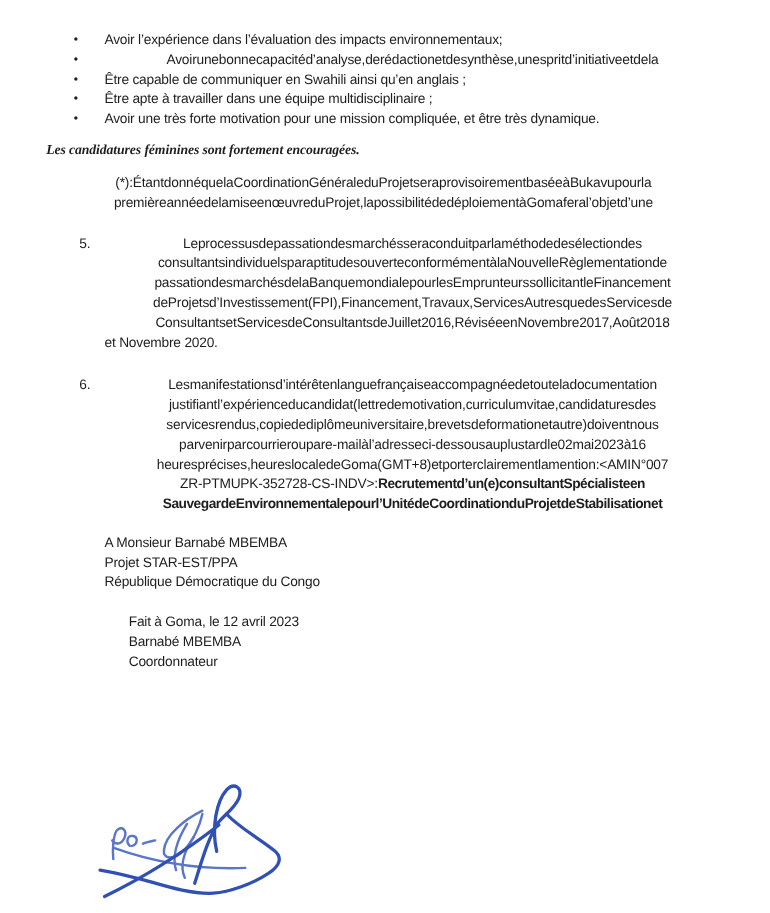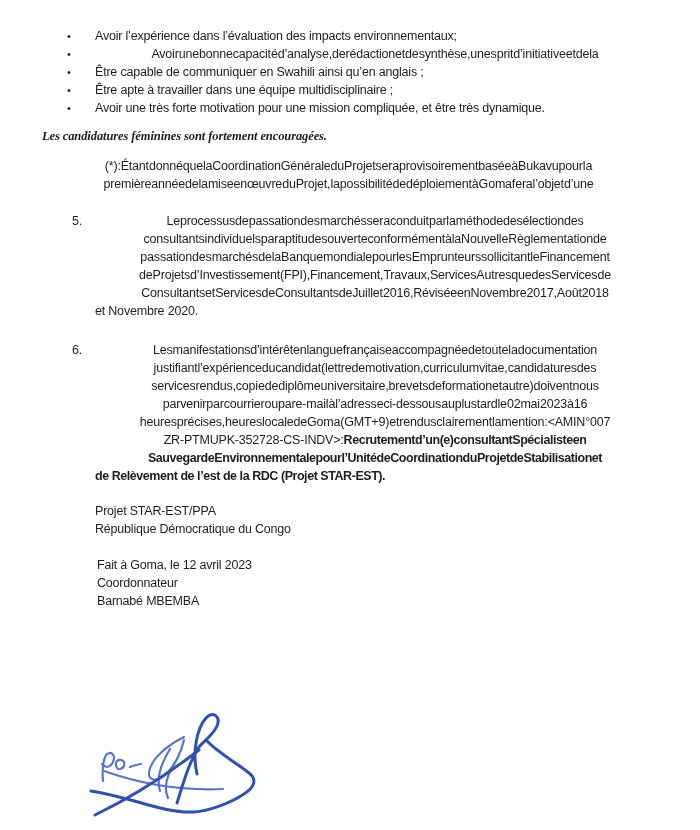--- a/index.html
+++ b/index.html
@@ -23,21 +23,21 @@
   .bullet-dot{width:53px;padding-left:25px;box-sizing:border-box;font-size:11px;}
   .bullet-body{flex:1;min-width:0;}
   .emphasis{margin-top:10px;font-weight:700;font-style:italic;letter-spacing:-0.1px;font-family:Liberation Serif, serif;}
   .note{margin-top:12px;}
   .item-5{margin-top:19px;}
   .item-6{margin-top:21px;}
   .item-row{display:flex;}
   .item-num{width:53px;padding-left:30px;box-sizing:border-box;}
   .item-body{flex:1;min-width:0;}
   .address{margin-top:17px;margin-left:53px;}
-  .closing{margin-top:18px;margin-left:55px;}
+  .closing{margin-top:18px;margin-left:75px;}
   .sig-svg{position:absolute;left:85px;top:693px;pointer-events:none;}
   .sig-svg path{fill:none;stroke-linecap:round;stroke-linejoin:round;}
 </style>
 </head>
 <body>
 
 <div class="page">
 
 
   <div class="bullets">
@@ -278,23 +278,23 @@
           <span class="w s-plain">2023</span>
           <span class="w s-plain">à</span>
           <span class="w s-plain">16</span>
         </div>
         <div class="jline">
           <span class="w s-plain">heures</span>
           <span class="w s-plain">précises,</span>
           <span class="w s-plain">heures</span>
           <span class="w s-plain">locale</span>
           <span class="w s-plain">de</span>
-          <span class="w s-plain">Goma(GMT+9)</span>
+          <span class="w s-plain">Goma(GMT+8)</span>
           <span class="w s-plain">et</span>
-          <span class="w s-plain">rendus</span>
+          <span class="w s-plain">porter</span>
           <span class="w s-plain">clairement</span>
           <span class="w s-plain">la</span>
           <span class="w s-plain">mention</span>
           <span class="w s-plain">:</span>
           <span class="w s-plain">&lt;</span>
           <span class="w s-plain">AMI</span>
           <span class="w s-plain">N°007</span>
         </div>
         <div class="jline">
           <span class="w s-plain">ZR-PTM</span>
@@ -313,33 +313,33 @@
           <span class="w s-bold">pour</span>
           <span class="w s-bold">l’Unité</span>
           <span class="w s-bold">de</span>
           <span class="w s-bold">Coordination</span>
           <span class="w s-bold">du</span>
           <span class="w s-bold">Projet</span>
           <span class="w s-bold">de</span>
           <span class="w s-bold">Stabilisation</span>
           <span class="w s-bold">et</span>
         </div>
-        <div class="nline"><span class="s-bold">de Relèvement de l’est de la RDC (Projet STAR-EST).</span></div>
       </div>
   </div>
 
   <div class="address">
+      <div class="nline"><span class="s-plain">A Monsieur Barnabé MBEMBA</span></div>
       <div class="nline"><span class="s-plain">Projet STAR-EST/PPA</span></div>
       <div class="nline"><span class="s-plain">République Démocratique du Congo</span></div>
     </div>
 
   <div class="closing">
       <div class="nline"><span class="s-plain">Fait à Goma, le 12 avril 2023</span></div>
+      <div class="nline"><span class="s-plain">Barnabé MBEMBA</span></div>
       <div class="nline"><span class="s-plain">Coordonnateur</span></div>
-      <div class="nline"><span class="s-plain">Barnabé MBEMBA</span></div>
     </div>
 
   <svg class="sig-svg" width="195" height="135" viewBox="85 693 195 135" xmlns="http://www.w3.org/2000/svg">
     <g fill="none" stroke-width="2.2" stroke="#5b76c9">
       <path d="M103,781 C102,772 103,760 106,755 C111,750 116,755 113,762 C110,768 105,768 102,764"></path>
       <path d="M118,769 C114,765 116,759 121,760 C126,761 125,768 120,769"></path>
       <path d="M130,767 C134,765 137,765 141,764"></path>
       <path d="M184,737 C168,745 150,759 149,773 C148,781 158,782 166,774 C176,765 182,749 184,740"></path>
       <path d="M170,749 C162,762 156,778 160,791"></path>
       <path d="M176,761 C168,773 163,787 168,798"></path>

